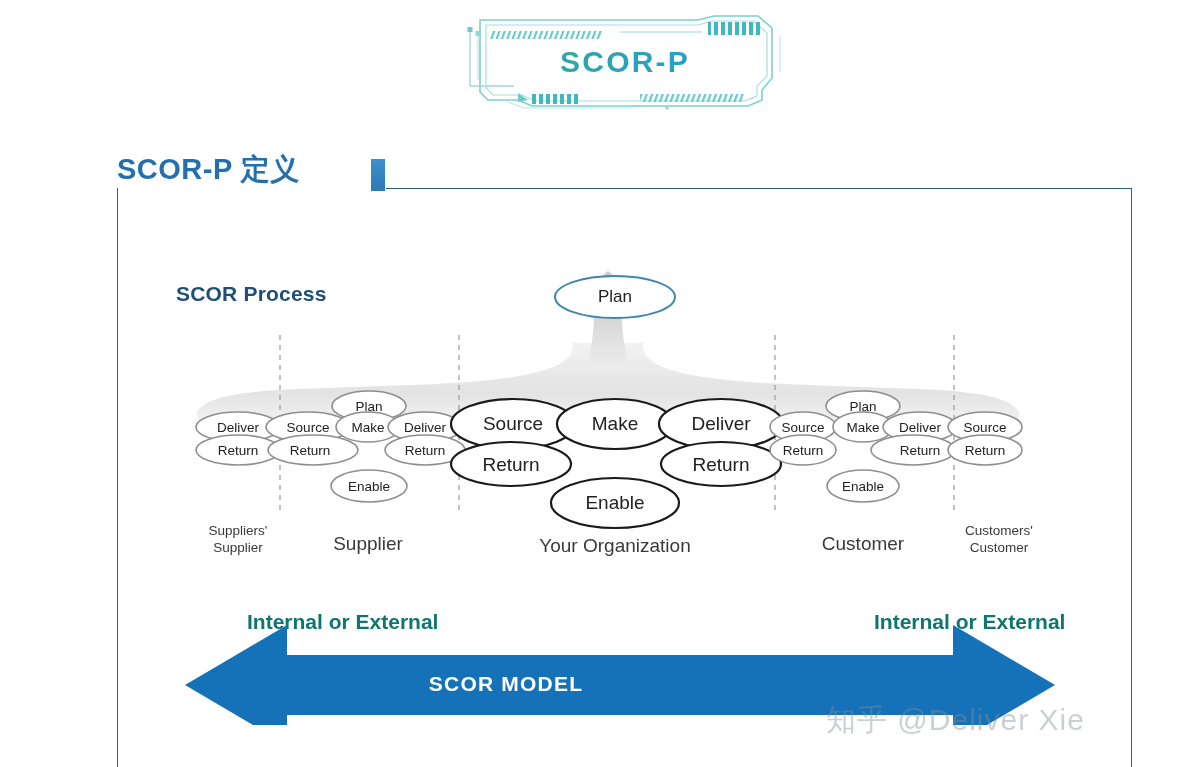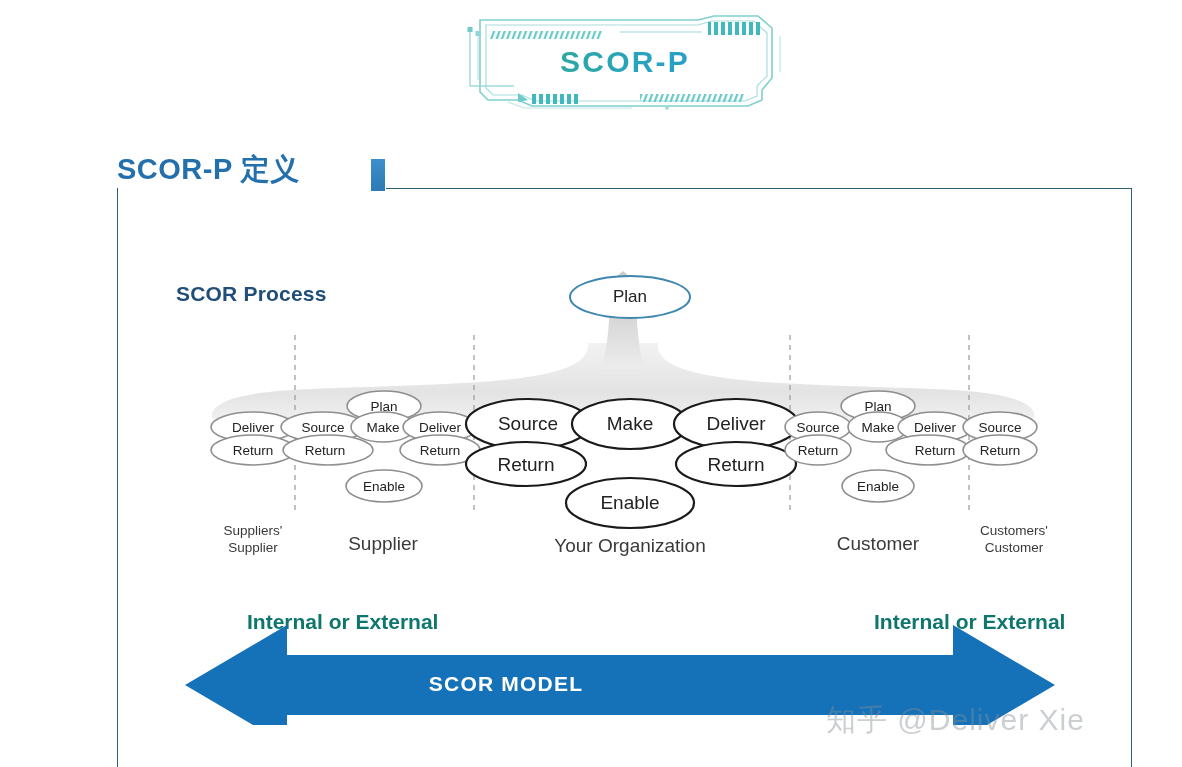--- a/index.html
+++ b/index.html
@@ -46,21 +46,21 @@
     background:#2d5f72;
   }
 
   
   #scor-process-heading{
     position:absolute;left:176px;top:242px;
     font-size:21px;font-weight:bold;color:#1f4e79;
     letter-spacing:0.2px;
     margin-top:40px;
   }
-  #diagram{position:absolute;left:163px;top:265px;width:920px;height:310px;}
+  #diagram{position:absolute;left:148px;top:265px;width:920px;height:310px;}
   #diagram svg{display:block;}
 
   
   #arrow-block{position:absolute;left:185px;top:600px;width:870px;height:125px;}
   #arrow-block svg{display:block;}
   .ext-label{
     position:absolute;font-size:21px;font-weight:bold;color:#0f766e;
     white-space:nowrap;
   }
   #ext-left{left:247px;top:610px;}

